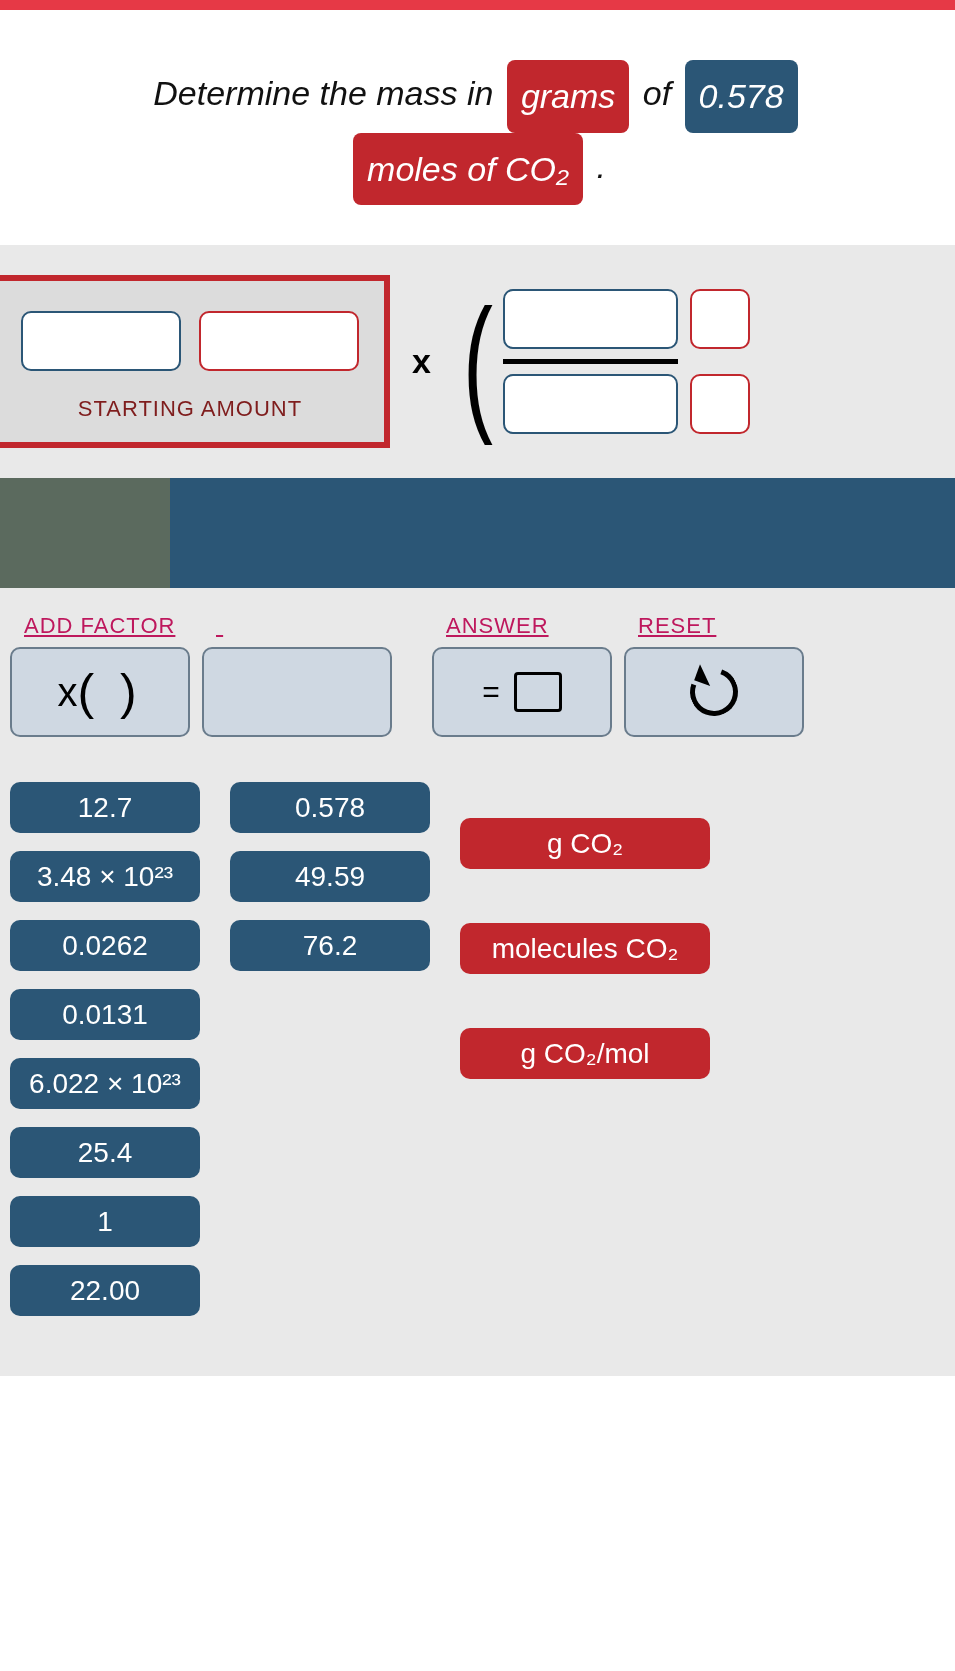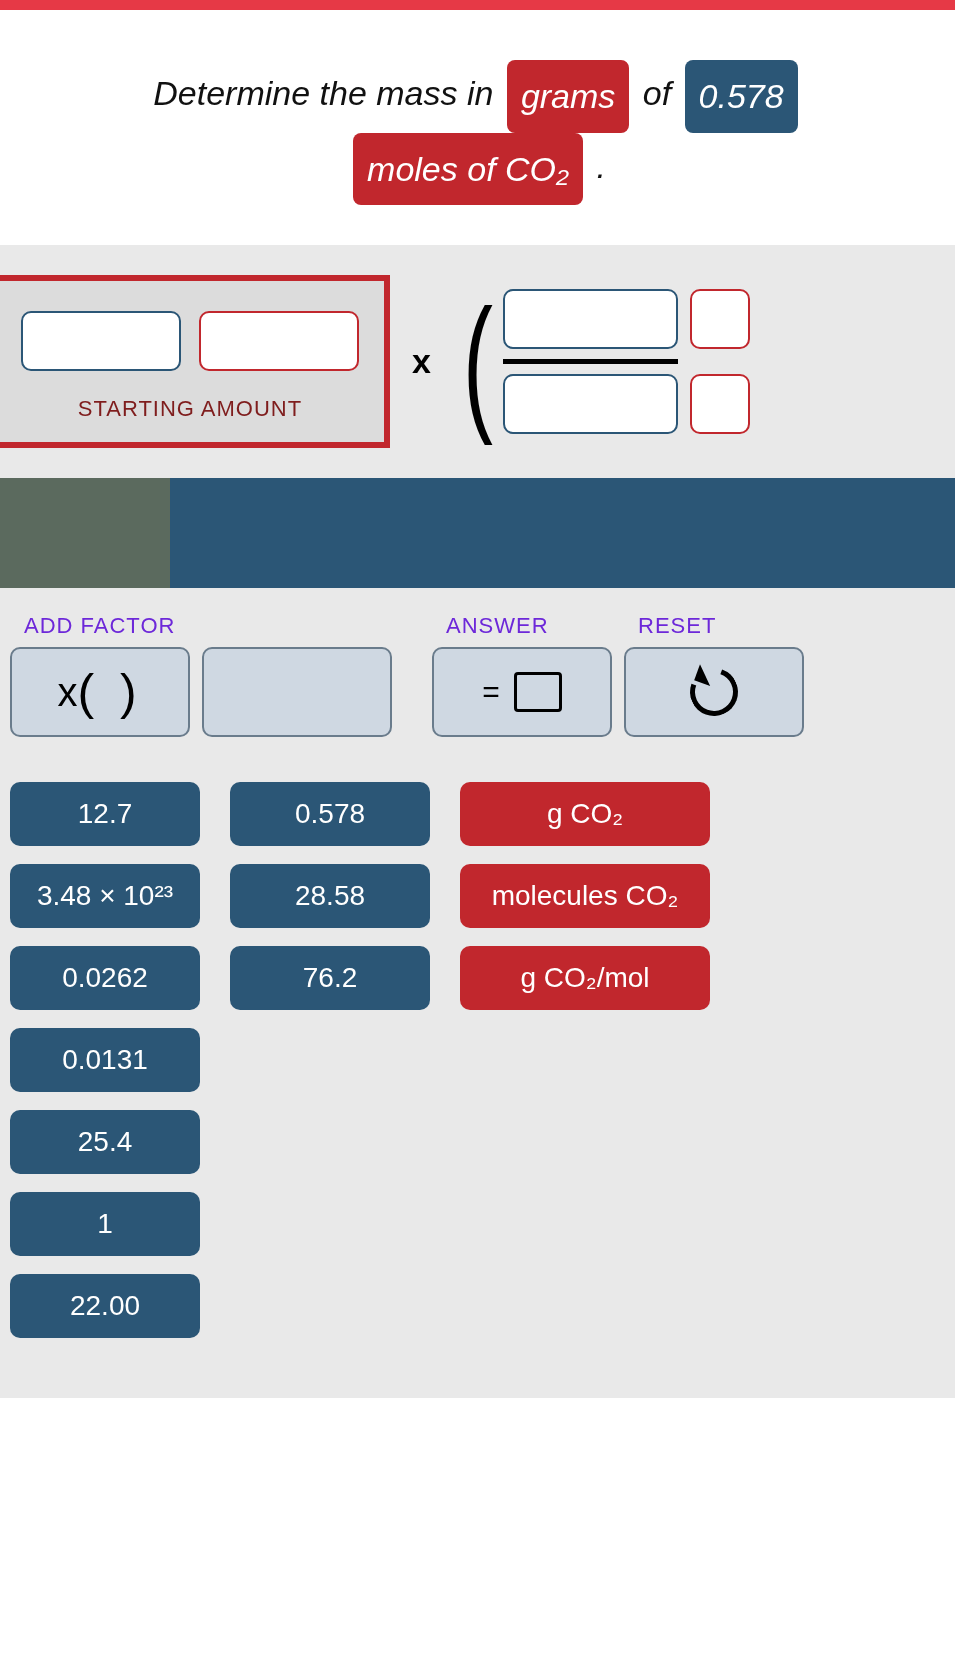--- a/index.html
+++ b/index.html
@@ -123,24 +123,25 @@
     gap: 12px;
     align-items: flex-end;
   }
   .control-group {
     display: flex;
     flex-direction: column;
     align-items: flex-start;
     gap: 8px;
   }
   .control-label {
-    color: #6d28d9;
+    color: #be185d;
     font-size: 22px;
     letter-spacing: 1px;
     padding-left: 14px;
+    text-decoration: underline;
   }
   .control-btn {
     height: 90px;
     background: #cfd8e2;
     border: 2px solid #6a7c8c;
     border-radius: 10px;
     display: flex;
     align-items: center;
     justify-content: center;
     font-size: 40px;
@@ -174,33 +175,33 @@
 
   
   .tiles-area {
     background: #e9e9e9;
     padding: 20px 10px 60px 10px;
     display: flex;
     gap: 30px;
   }
   .col { display: flex; flex-direction: column; gap: 18px; }
   .tile {
-    height: 64px;
+    height: 51px;
     border-radius: 10px;
     color: #fff;
     display: flex;
     align-items: center;
     justify-content: center;
     font-size: 28px;
     padding: 0 18px;
     user-select: none;
   }
   .tile.num { background: #2b5676; width: 190px; }
   .tile.num.wide { width: 200px; }
-  .tile.unit { background: #c1272d; width: 250px; font-size: 28px; }
+  .tile.unit { background: #c1272d; width: 250px; font-size: 28px; margin-top: 36px; }
 
 </style>
 </head>
 <body>
 
 <div class="top-bar"></div>
 
 <div class="question">
   <span>Determine the mass in</span>
   <span class="chip red">grams</span>
@@ -268,27 +269,28 @@
     </div>
   </div>
 </div>
 
 <div class="tiles-area">
   <div class="col">
     <div class="tile num">12.7</div>
     <div class="tile num">3.48 × 10²³</div>
     <div class="tile num">0.0262</div>
     <div class="tile num">0.0131</div>
+    <div class="tile num">6.022 × 10²³</div>
     <div class="tile num">25.4</div>
     <div class="tile num">1</div>
     <div class="tile num">22.00</div>
   </div>
   <div class="col">
     <div class="tile num wide">0.578</div>
-    <div class="tile num wide">28.58</div>
+    <div class="tile num wide">49.59</div>
     <div class="tile num wide">76.2</div>
   </div>
   <div class="col">
     <div class="tile unit">g CO₂</div>
     <div class="tile unit">molecules CO₂</div>
     <div class="tile unit">g CO₂/mol</div>
   </div>
 </div>
 
 </body></html>

